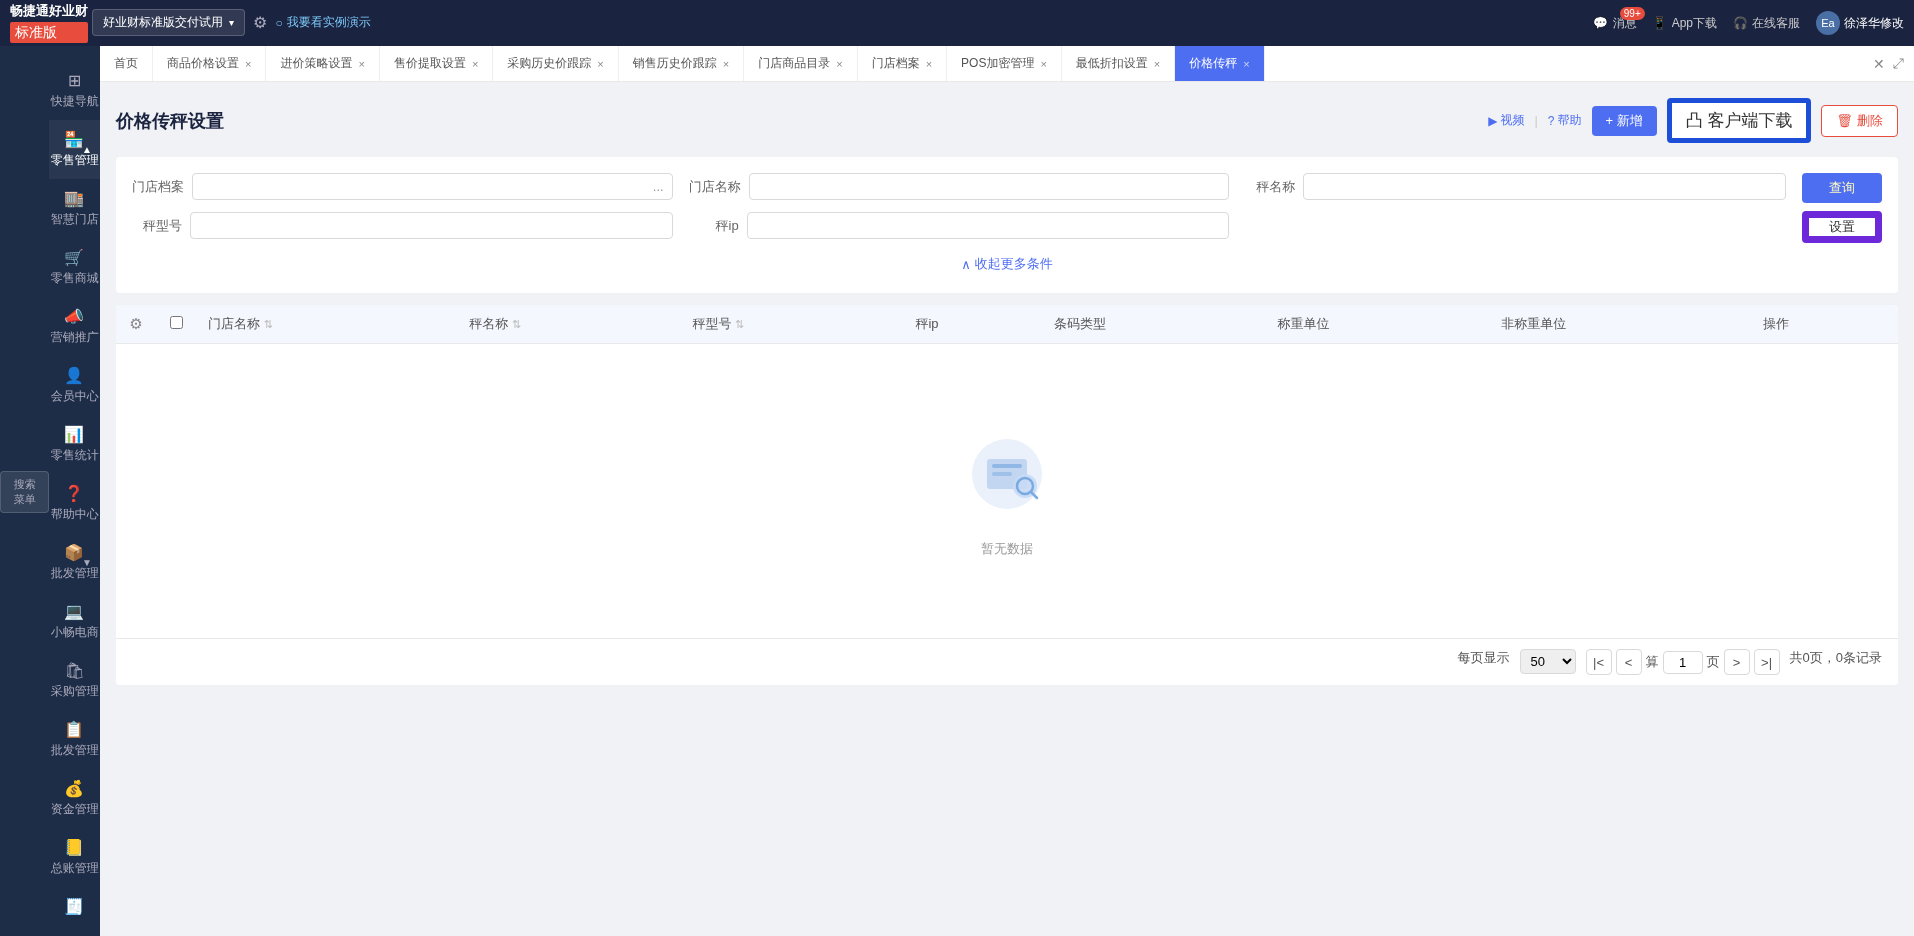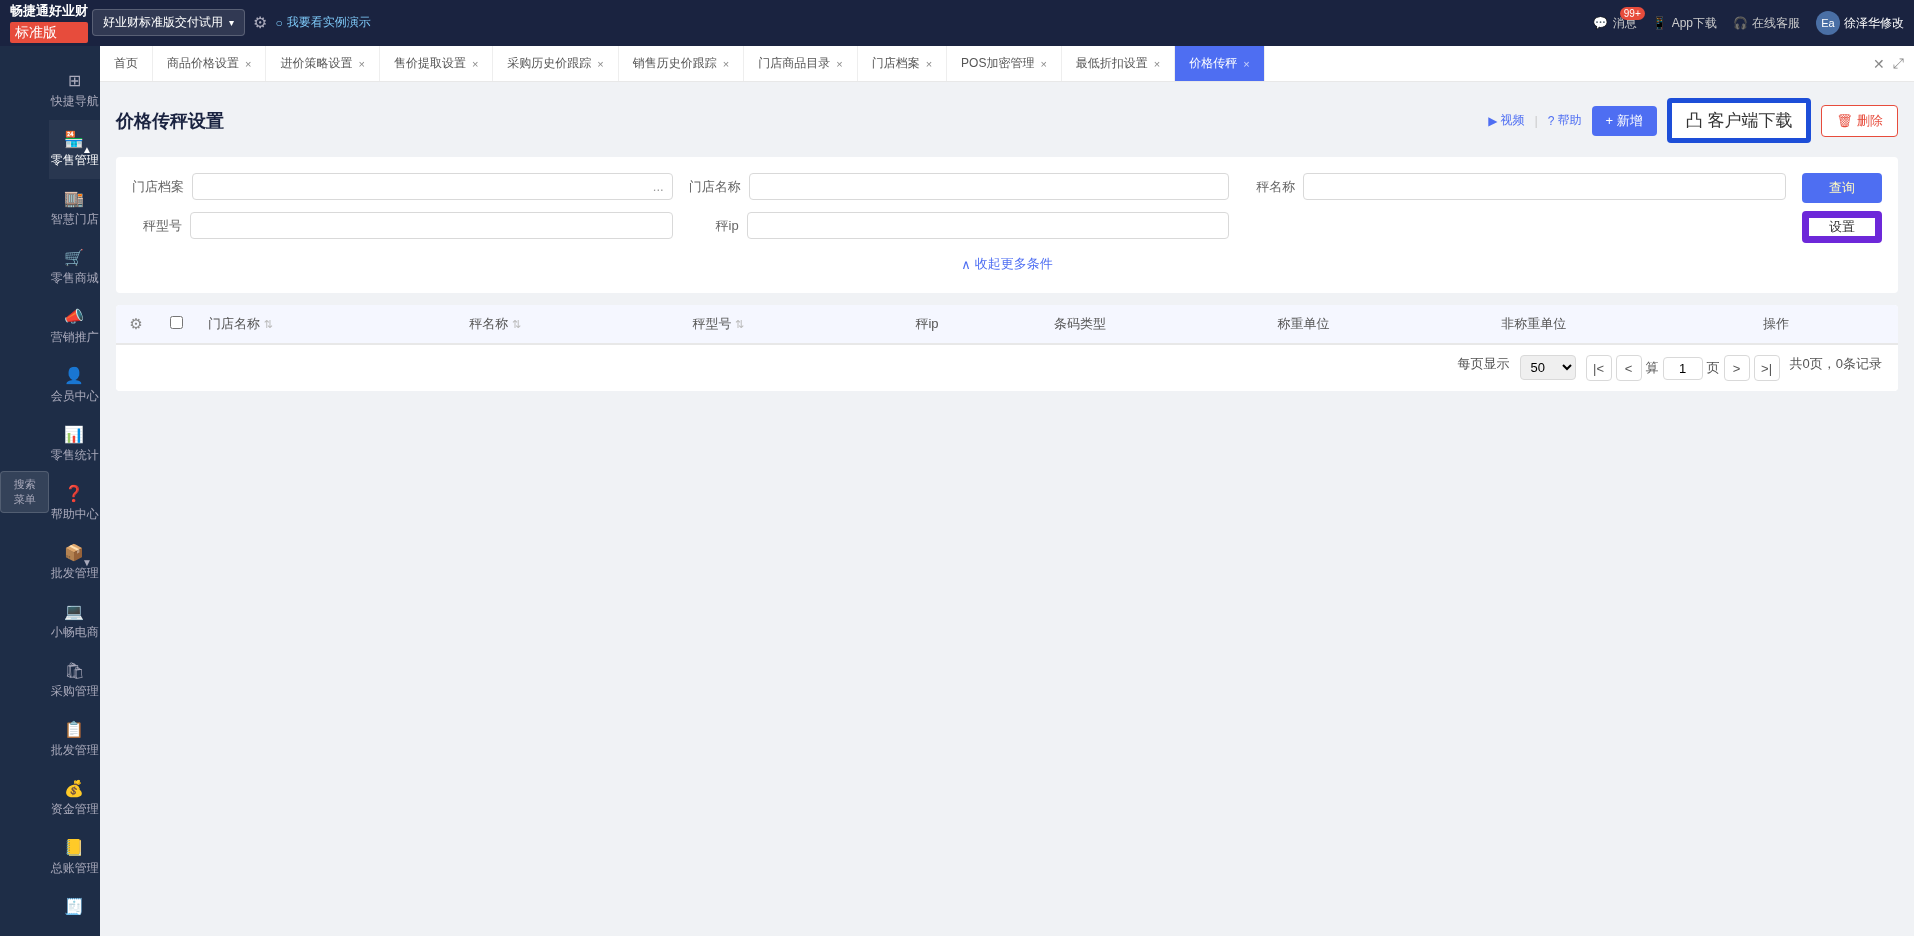--- a/index.html
+++ b/index.html
@@ -721,20 +721,32 @@
             <th>称重单位</th>
             <th>非称重单位</th>
             <th>操作</th>
           </tr>
         </thead>
         <tbody id="table-body">
         </tbody>
       </table>
     </div>
 
+    <div class="empty-state">
+      <svg class="empty-icon" viewBox="0 0 100 100" xmlns="http://www.w3.org/2000/svg">
+        <circle cx="50" cy="50" r="35" fill="#dce8f8" opacity="0.6"></circle>
+        <rect x="30" y="35" width="40" height="30" rx="3" fill="#b8d0f0" opacity="0.8"></rect>
+        <rect x="35" y="40" width="30" height="4" rx="2" fill="#7aaae0" opacity="0.7"></rect>
+        <rect x="35" y="48" width="20" height="4" rx="2" fill="#7aaae0" opacity="0.5"></rect>
+        <circle cx="68" cy="62" r="12" fill="#c8daf5" opacity="0.9"></circle>
+        <circle cx="68" cy="62" r="8" fill="none" stroke="#7aaae0" stroke-width="2.5"></circle>
+        <line x1="74" y1="68" x2="80" y2="74" stroke="#7aaae0" stroke-width="2.5" stroke-linecap="round"></line>
+      </svg>
+      <span class="empty-text">暂无数据</span>
+    </div>
 
     <div class="pagination-bar">
       <span>每页显示</span>
       <select class="page-size-select">
         <option value="50" selected="">50</option>
         <option value="10">10</option>
         <option value="20">20</option>
         <option value="100">100</option>
       </select>
       <div class="page-nav">

